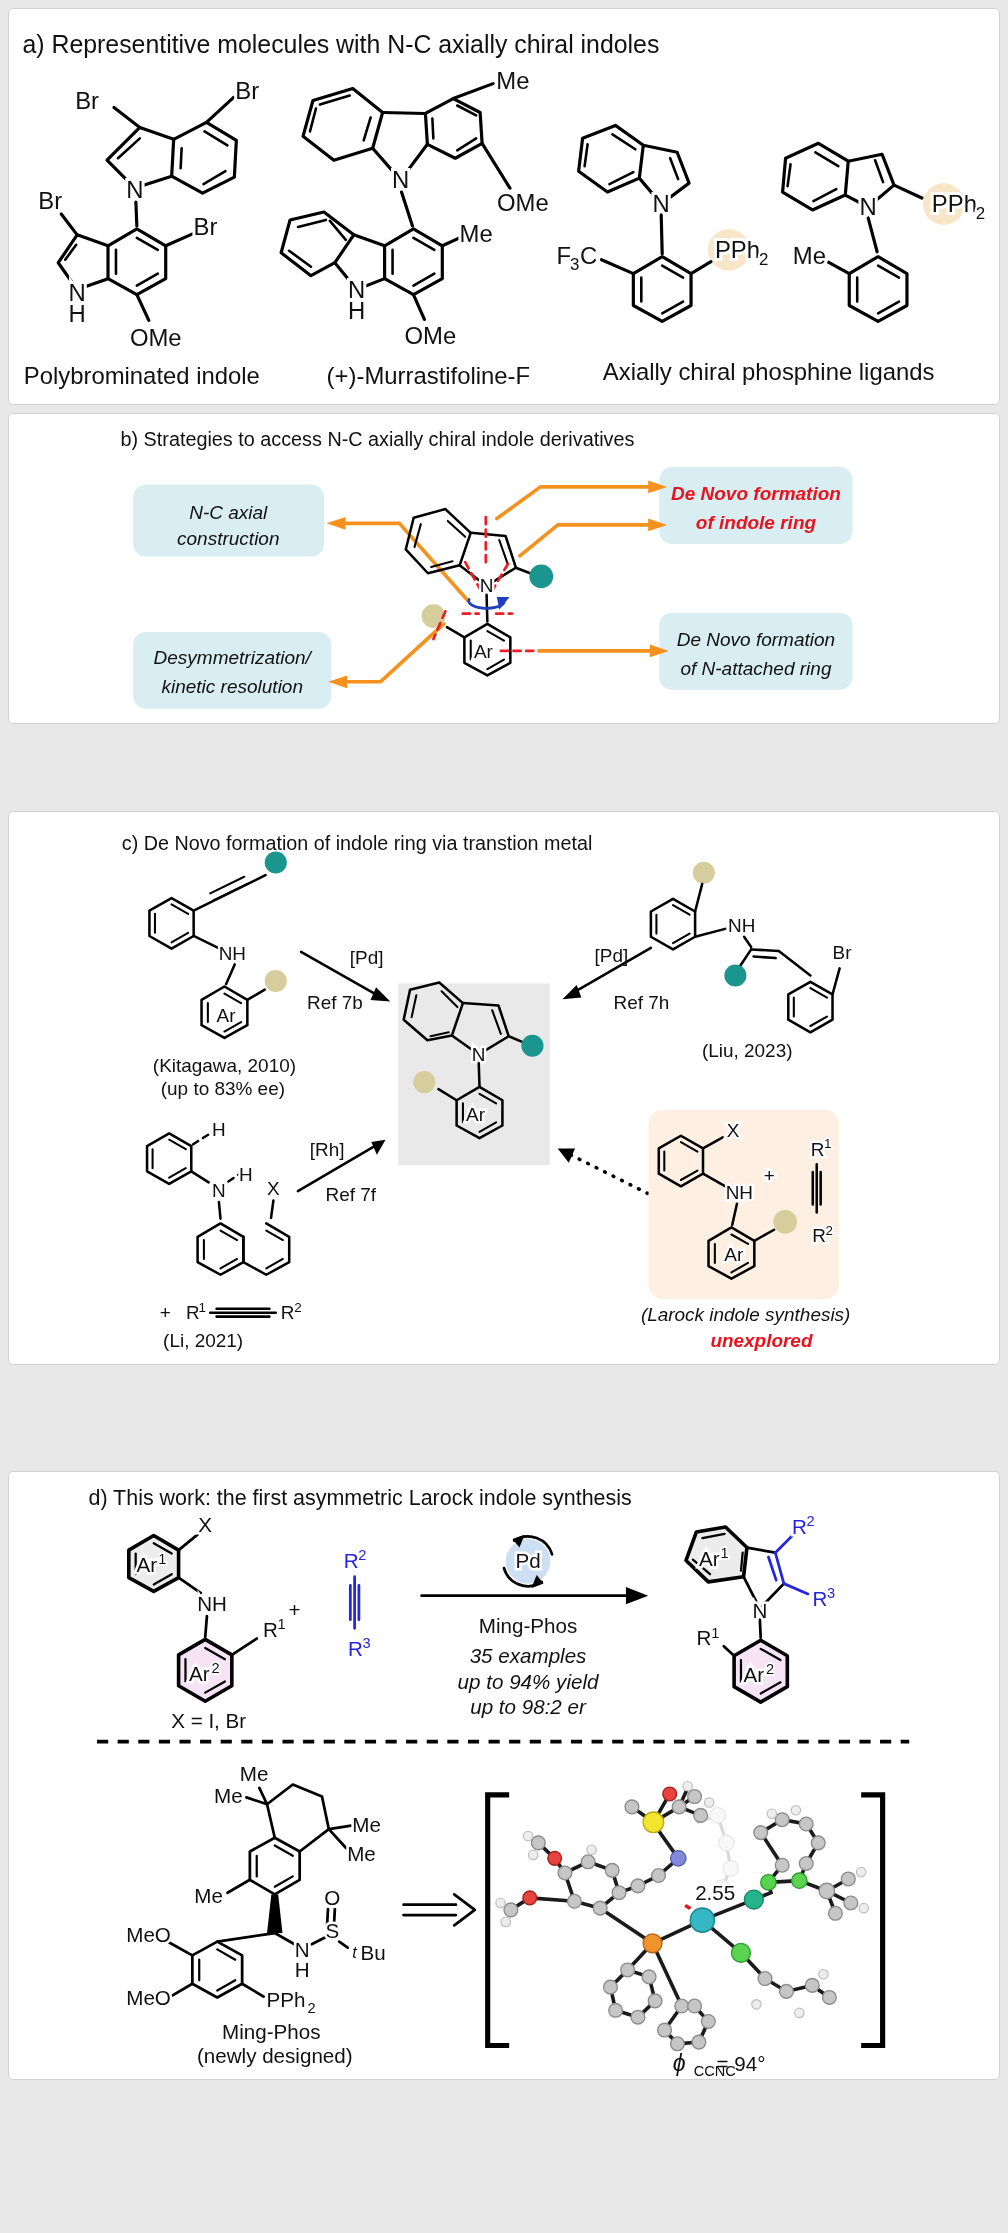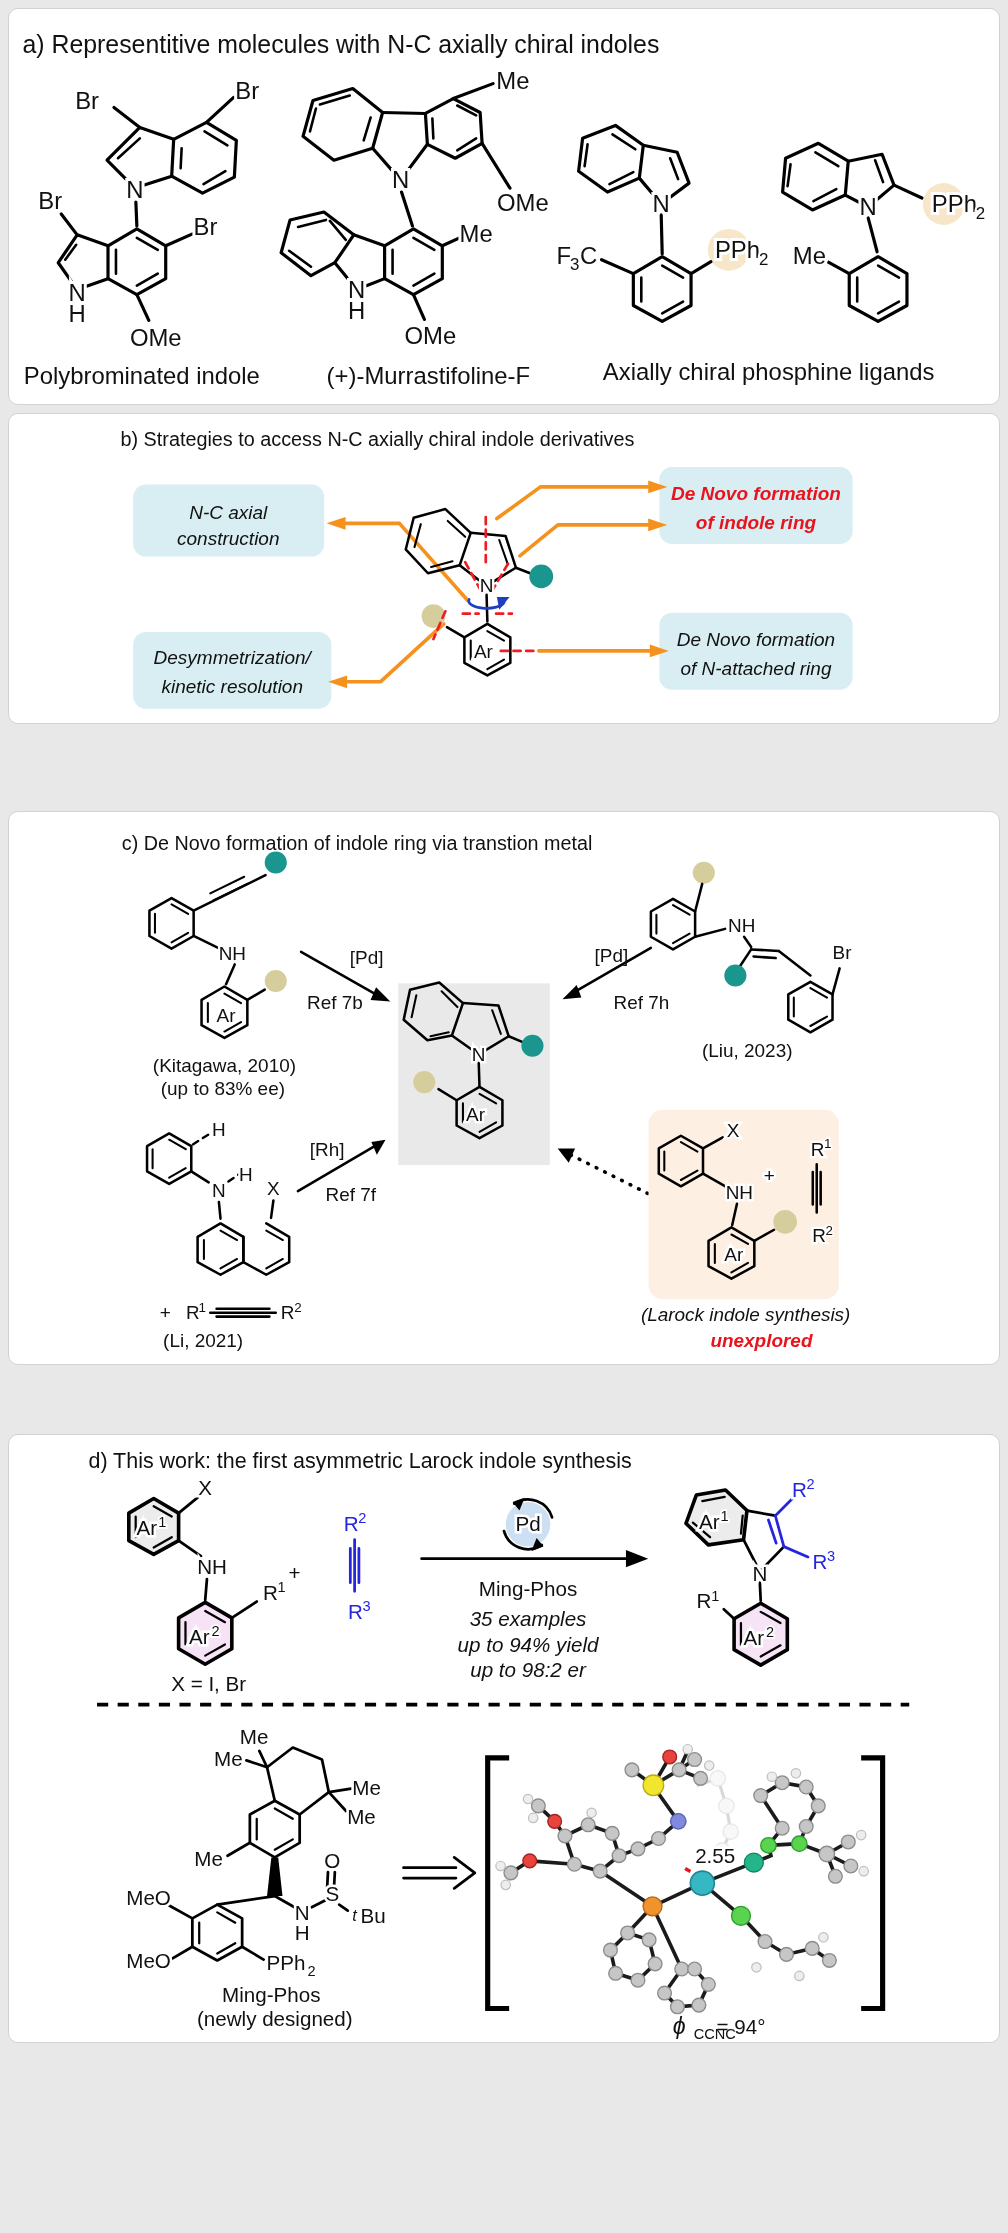--- a/index.html
+++ b/index.html
@@ -1,19 +1,19 @@
 <!DOCTYPE html>
 <html><head>
 <meta charset="utf-8">
 <style>
   html,body{margin:0;padding:0;}
   body{width:1008px;height:2233px;position:relative;background:#e8e8e8;
        font-family:"Liberation Sans",sans-serif;}
   .panel{position:absolute;left:8px;width:992px;background:#ffffff;
-         border:1px solid #d2d2d2;border-radius:10px;box-sizing:border-box;}
+         border:1px solid #d2d2d2;border-radius:5px;box-sizing:border-box;}
   .panel svg{position:absolute;left:0;top:0;width:100%;height:100%;}
   
   .b{fill:none;stroke:#000;stroke-width:3.2;stroke-linecap:round;stroke-linejoin:round}
   .blue{stroke:#2525e0}
   .thin{stroke-width:2.6}
   .bdash{fill:none;stroke:#000;stroke-width:3;stroke-dasharray:8 7;stroke-linecap:round}
   .rdash{fill:none;stroke:#ee1c23;stroke-width:3.4;stroke-dasharray:9 7;stroke-linecap:round}
   .dotarrow{fill:none;stroke:#000;stroke-width:4.5;stroke-dasharray:1 11;stroke-linecap:round}
   .sep{stroke:#000;stroke-width:4.5;stroke-dasharray:13 11}
   .oar{fill:none;stroke:#f5921e;stroke-width:4.6;stroke-linecap:round;stroke-linejoin:round}
@@ -318,21 +318,21 @@
     <text class="ats" x="906" y="426">1</text>
     <path class="b" d="M892,446 L892,507 M887,456 L887,497 M897,456 L897,497"></path>
     <text class="at" x="895" y="545">R</text>
     <text class="ats" x="908" y="536">2</text>
   </g>
   <text class="cap it" x="802" y="644">(Larock indole synthesis)</text>
   <text class="cap bi red" x="822" y="677">unexplored</text>
 </svg>
 </section>
 
-<section class="panel" style="top:1434px;height:609px;">
+<section class="panel" style="top:1471px;height:609px;">
 <svg viewBox="0 0 992 707">
   <text class="ttl" x="12" y="38">d) This work: the first asymmetric Larock indole synthesis</text>
 
   <g>
     <polygon class="ringgray" points="88,74 117,91 117,123 88,139 59,123 59,91" stroke="#000" stroke-width="4.2" stroke-linejoin="round"></polygon>
     <path class="b thin" d="M88,83 L109,95 M109,119 L88,131 M67,119 L67,95"></path>
     <path class="b" d="M117,91 L139,73 M117,123 L143,141 M150,168 L148,192"></path>
     <polygon class="ringpink" points="148,195 179,213 179,249 148,267 117,249 117,213" stroke="#000" stroke-width="4.2" stroke-linejoin="round"></polygon>
     <path class="b thin" d="M148,205 L171,218 M171,244 L148,257 M125,244 L125,218"></path>
     <path class="b" d="M179,213 L208,194"></path>

